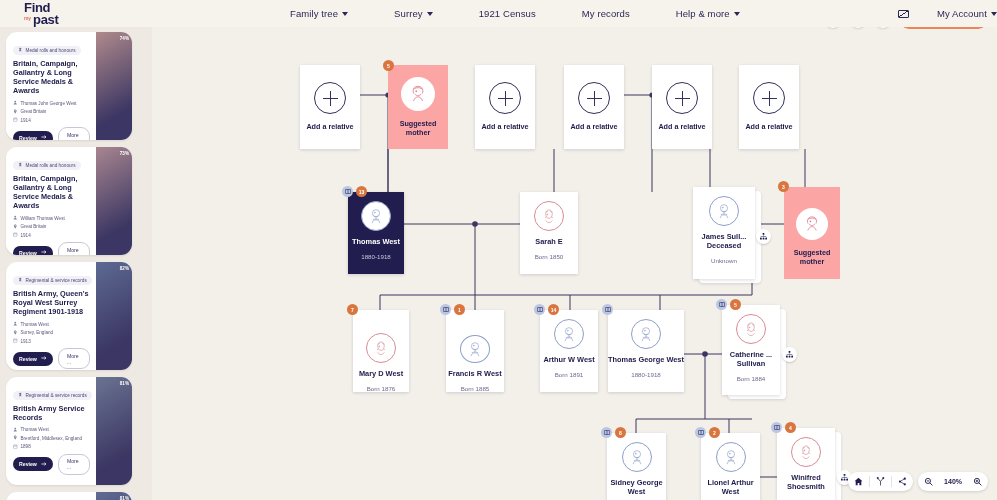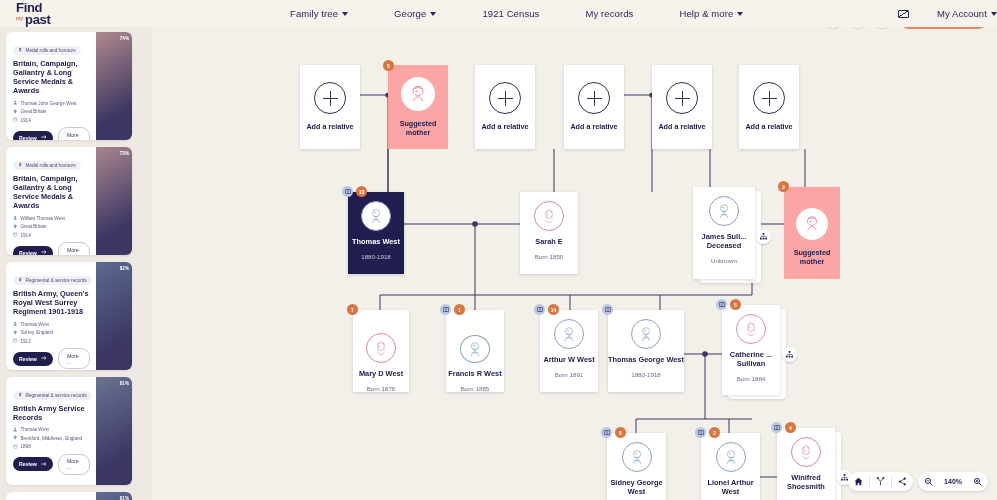--- a/index.html
+++ b/index.html
@@ -12,21 +12,21 @@
   }
 
   
   #topnav {
     position: absolute; top: 0; left: 0;
     width: 997px; height: 27px;
     background: #f6f2ec;
     display: flex; align-items: center;
     z-index: 60;
   }
-  #logo { width: 150px; padding-left: 16px; display:flex; flex-direction:column; justify-content:flex-end; }
+  #logo { width: 150px; padding-left: 24px; display:flex; flex-direction:column; justify-content:flex-end; }
   .logo-l1 { font-size: 13px; font-weight: 700; letter-spacing: -.3px; line-height: 10px; color:#211d4e;}
   .logo-l2 { display:flex; align-items:flex-end; gap:2px; line-height: 11px;}
   .logo-my { font-size: 5px; color:#e0735c; font-weight:700; letter-spacing:-.1px; padding-bottom:1px;}
   .logo-past { font-size: 13px; font-weight: 700; letter-spacing:-.3px; color:#211d4e;}
 
   #navlinks { display:flex; align-items:flex-start; gap:46px; margin-left: 140px; }
   .navlink {
     font-size: 9.5px; color:#2b2757; display:flex; align-items:center; gap:4px;
     cursor: pointer; letter-spacing:.1px;
   }
@@ -36,21 +36,21 @@
   .mail-ico:before{content:"";position:absolute;top:0;left:0;width:100%;height:100%;
      background:linear-gradient(to bottom right, transparent 45%, #2b2757 45%, #2b2757 52%, transparent 52%);}
 
   
   #sidebar {
     position:absolute; top:27px; left:0; width:152px; height:473px;
     background:#eeeae3; overflow:hidden; z-index:40;
   }
   .hint-card {
     position:relative; margin:5px 20px 7px 6px; background:#ffffff;
-    border-radius:6px; height:108px; overflow:hidden;
+    border-radius:11px; height:108px; overflow:hidden;
     box-shadow:0 1px 2px rgba(0,0,0,.09);
     display:flex;
   }
   .hc-left { flex:1; padding:6px 6px 0 7px; min-width:0;}
   .hc-tag {
     display:inline-flex; align-items:center; gap:3px;
     background:#f1f0f6; border-radius:8px; padding:1.5px 5px;
     font-size:4.7px; color:#4b4877; white-space:nowrap; margin-bottom:4px;
   }
   .hc-title { font-size:7.3px; font-weight:700; line-height:9.2px; color:#1e1b4b; margin-bottom:5px;}
@@ -161,21 +161,21 @@
       <span class="logo-my">my</span>
       <span class="logo-past">past</span>
     </div>
   </div>
   <div id="navlinks">
     <div class="navlink">
       <span>Family tree</span>
       <span class="caret"></span>
     </div>
     <div class="navlink">
-      <span>George</span>
+      <span>Surrey</span>
       <span class="caret"></span>
     </div>
     <div class="navlink">
       <span>1921 Census</span>
     </div>
     <div class="navlink">
       <span>My records</span>
     </div>
     <div class="navlink">
       <span>Help &amp; more</span>

